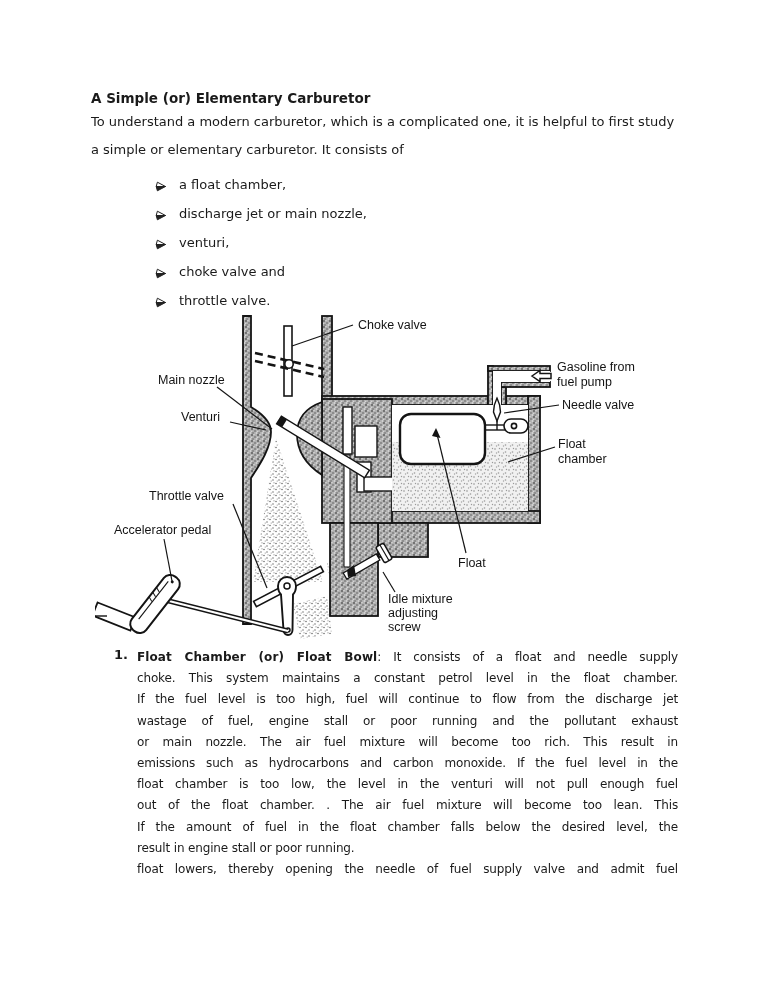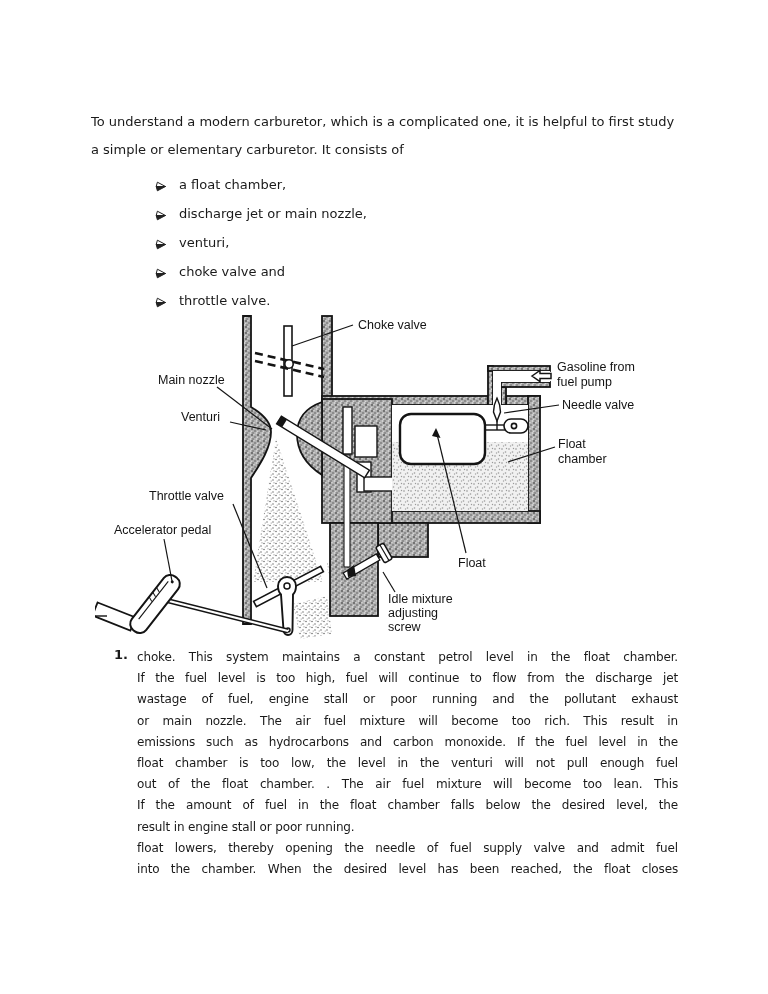--- a/index.html
+++ b/index.html
@@ -18,20 +18,21 @@
   .jline.lastline{text-align-last:left;}
   .jline b{letter-spacing:0.1px;}
   .diagram{position:absolute;left:95px;top:314px;}
   svg text{font-family:"Liberation Sans",sans-serif;font-size:12.5px;fill:#141414;}
 </style>
 </head>
 <body>
 
 <div class="page">
 
+  <div class="doc-title">A Simple (or) Elementary Carburetor</div>
 
   <div class="intro">
     <div class="iline">To understand a modern carburetor, which is a complicated one, it is helpful to first study</div>
     <div class="iline">a simple or elementary carburetor. It consists of</div>
   </div>
 
   <div class="bullets">
     <div class="bullet">
       <svg width="11" height="11" viewBox="0 0 11 11">
           <polygon points="1.2,5.5 10.5,5.5 2.4,1.2" fill="#ffffff" stroke="#222" stroke-width="1"></polygon>
@@ -219,26 +220,26 @@
       <text x="19" y="220">Accelerator pedal</text>
       <text x="363" y="253">Float</text>
       <text x="293" y="289">Idle mixture</text>
       <text x="293" y="303">adjusting</text>
       <text x="293" y="317">screw</text>
     </g>
   </svg>
 
   <div class="numwrap">1.</div>
   <div class="plines">
+    <div class="jline"><b>Float Chamber (or) Float Bowl</b><span>: It consists of a float and needle supply</span></div>
     <div class="jline">choke. This system maintains a constant petrol level in the float chamber.</div>
     <div class="jline">If the fuel level is too high, fuel will continue to flow from the discharge jet</div>
     <div class="jline">wastage of fuel, engine stall or poor running and the pollutant exhaust</div>
     <div class="jline">or main nozzle. The air fuel mixture will become too rich. This result in</div>
     <div class="jline">emissions such as hydrocarbons and carbon monoxide. If the fuel level in the</div>
     <div class="jline">float chamber is too low, the level in the venturi will not pull enough fuel</div>
     <div class="jline">out of the float chamber. . The air fuel mixture will become too lean. This</div>
     <div class="jline">If the amount of fuel in the float chamber falls below the desired level, the</div>
     <div class="jline lastline">result in engine stall or poor running.</div>
     <div class="jline">float lowers, thereby opening the needle of fuel supply valve and admit fuel</div>
-    <div class="jline">into the chamber. When the desired level has been reached, the float closes</div>
   </div>
 
 </div>
 
 </body></html>

